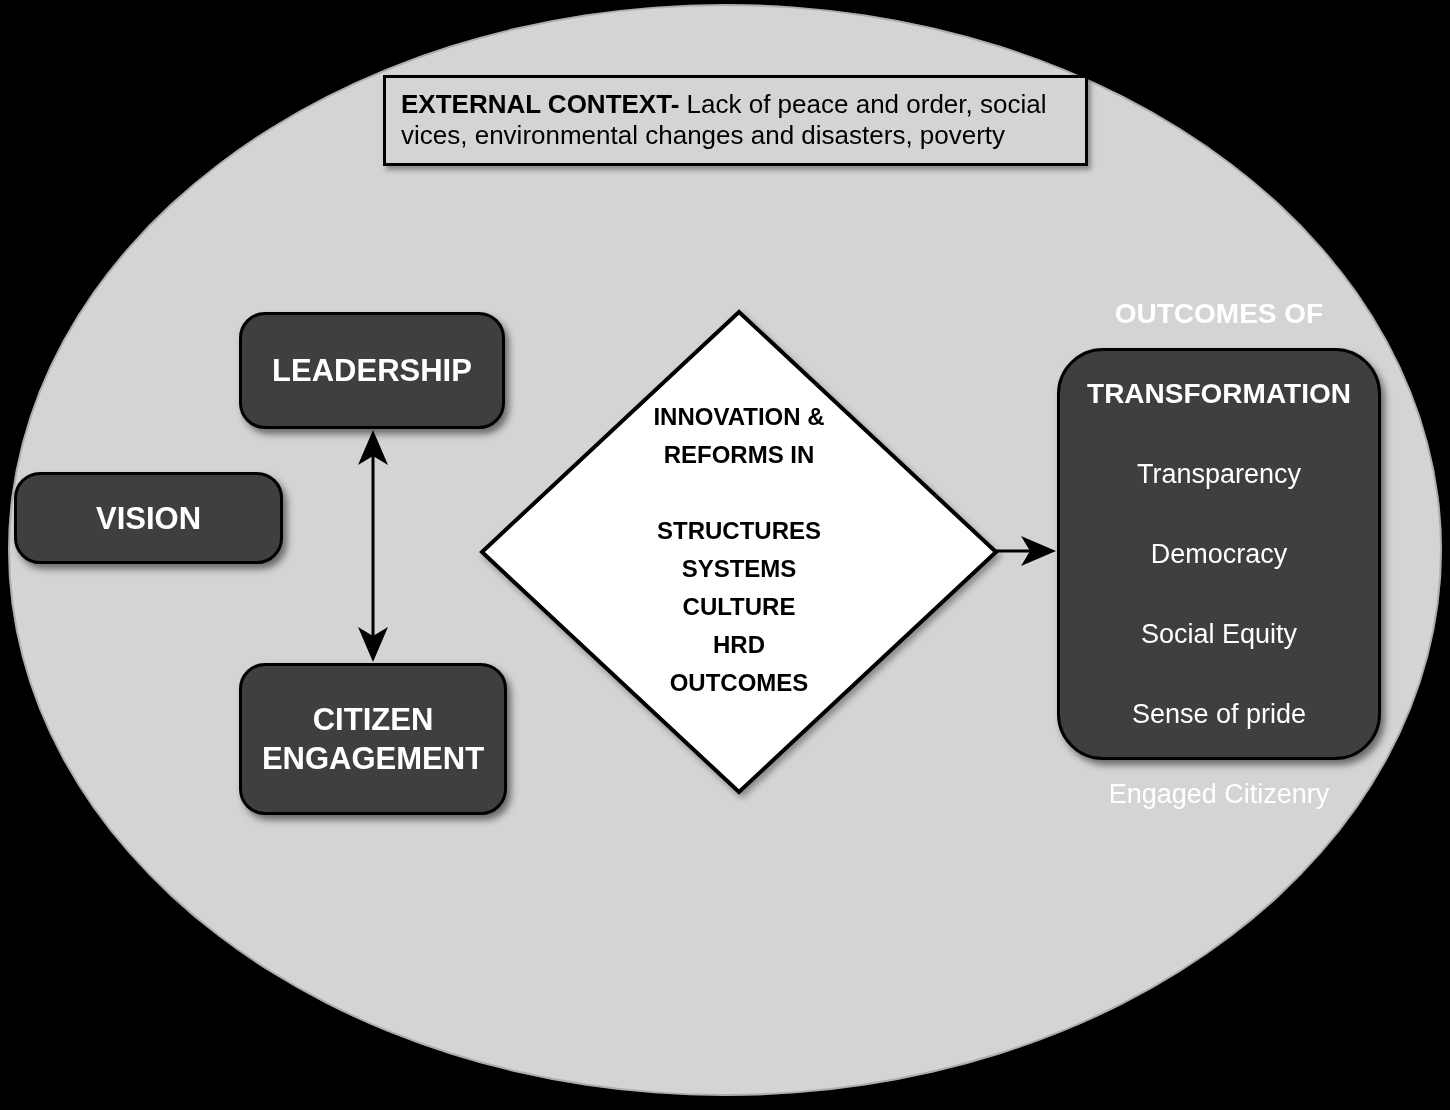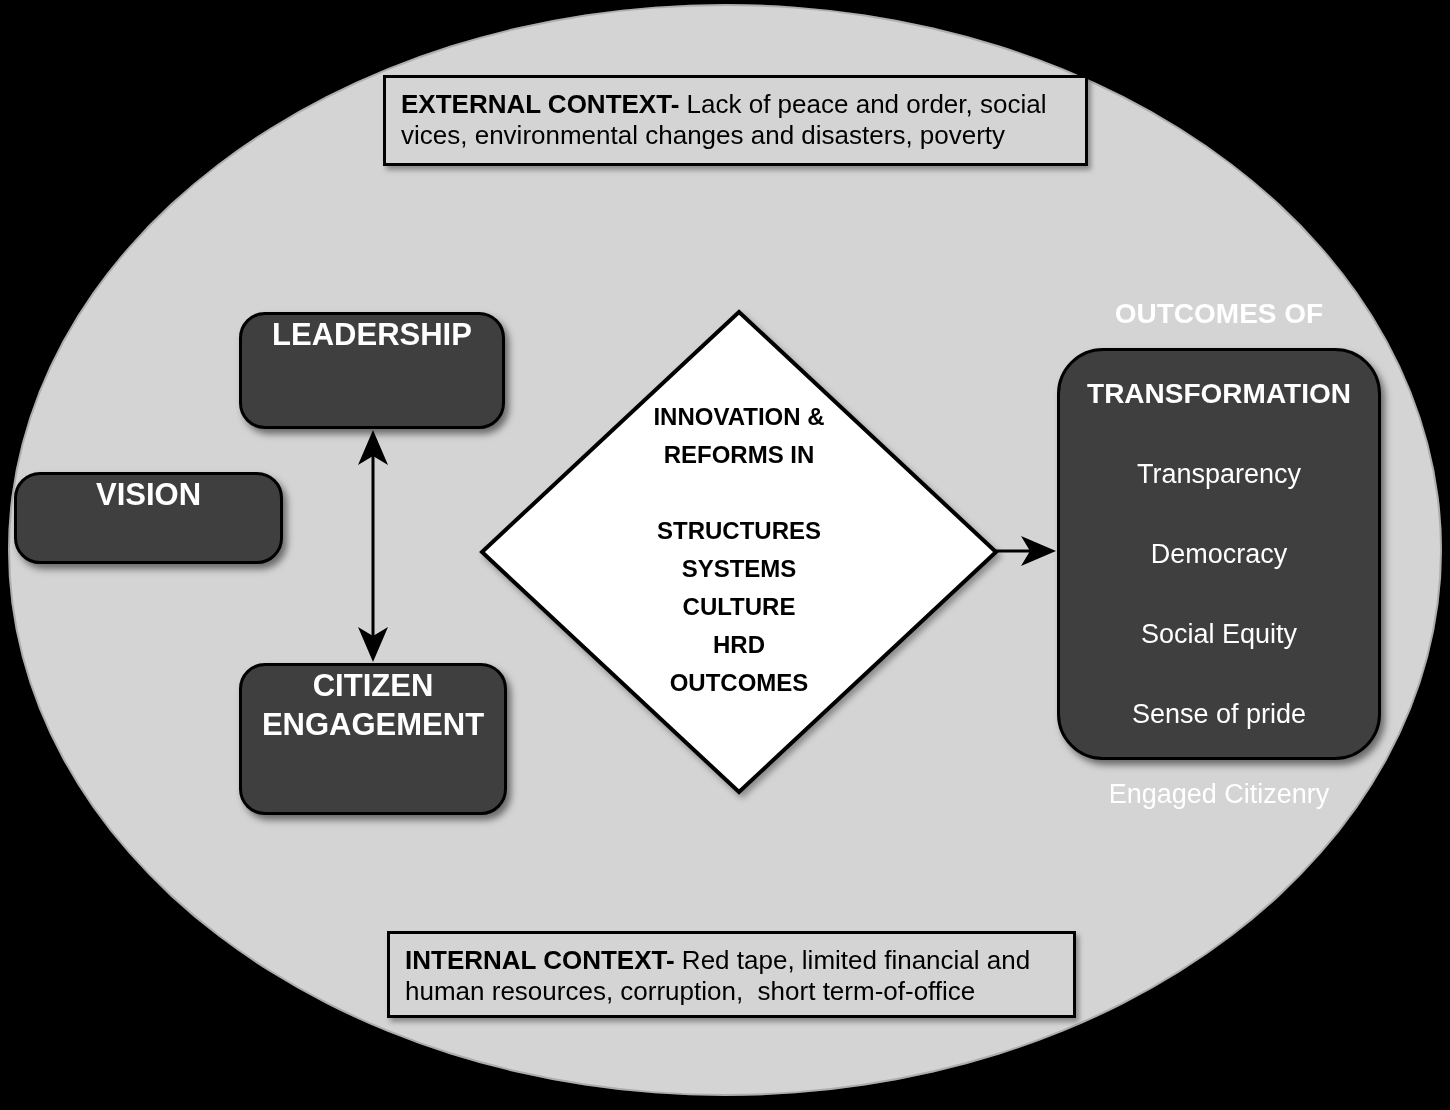--- a/index.html
+++ b/index.html
@@ -55,20 +55,21 @@
     position: absolute;
     box-sizing: border-box;
     background: var(--node-fill, #3f3f3f);
     border: 3px solid var(--line, #000);
     border-radius: 26px;
     color: var(--node-text, #fff);
     font-weight: bold;
     font-size: 31px;
     line-height: 39px;
     display: flex;
+    align-items: center;
     justify-content: center;
     text-align: center;
     box-shadow: 4px 5px 7px rgba(0,0,0,0.5);
   }
   #vision-node   { left: 14px;  top: 472px; width: 269px; height: 92px; }
   #leadership-node { left: 239px; top: 312px; width: 266px; height: 117px; }
   #citizen-node  { left: 239px; top: 663px; width: 268px; height: 152px; }
 
   .diamond-text {
     position: absolute;
@@ -124,23 +125,20 @@
     <g>
       <line x1="996" y1="551" x2="1040" y2="551" stroke="#000" stroke-width="3"></line>
       <path d="M1056,551 L1021,536 L1030,551 L1021,566 Z" fill="#000"></path>
     </g>
   </svg>
 
   <div class="ctx-box" id="external-context">
     <b>EXTERNAL CONTEXT-</b><span class="ctx-rest"> Lack of peace and order, social vices, environmental changes and disasters, poverty</span>
   </div>
 
-  <div class="ctx-box" id="internal-context">
-    <b>INTERNAL CONTEXT-</b><span class="ctx-rest"> Red tape, limited financial and human resources, corruption,  short term-of-office</span>
-  </div>
 
   <div class="node" id="vision-node">
     <span>VISION</span>
   </div>
 
   <div class="node" id="leadership-node">
     <span>LEADERSHIP</span>
   </div>
 
   <div class="node" id="citizen-node">

